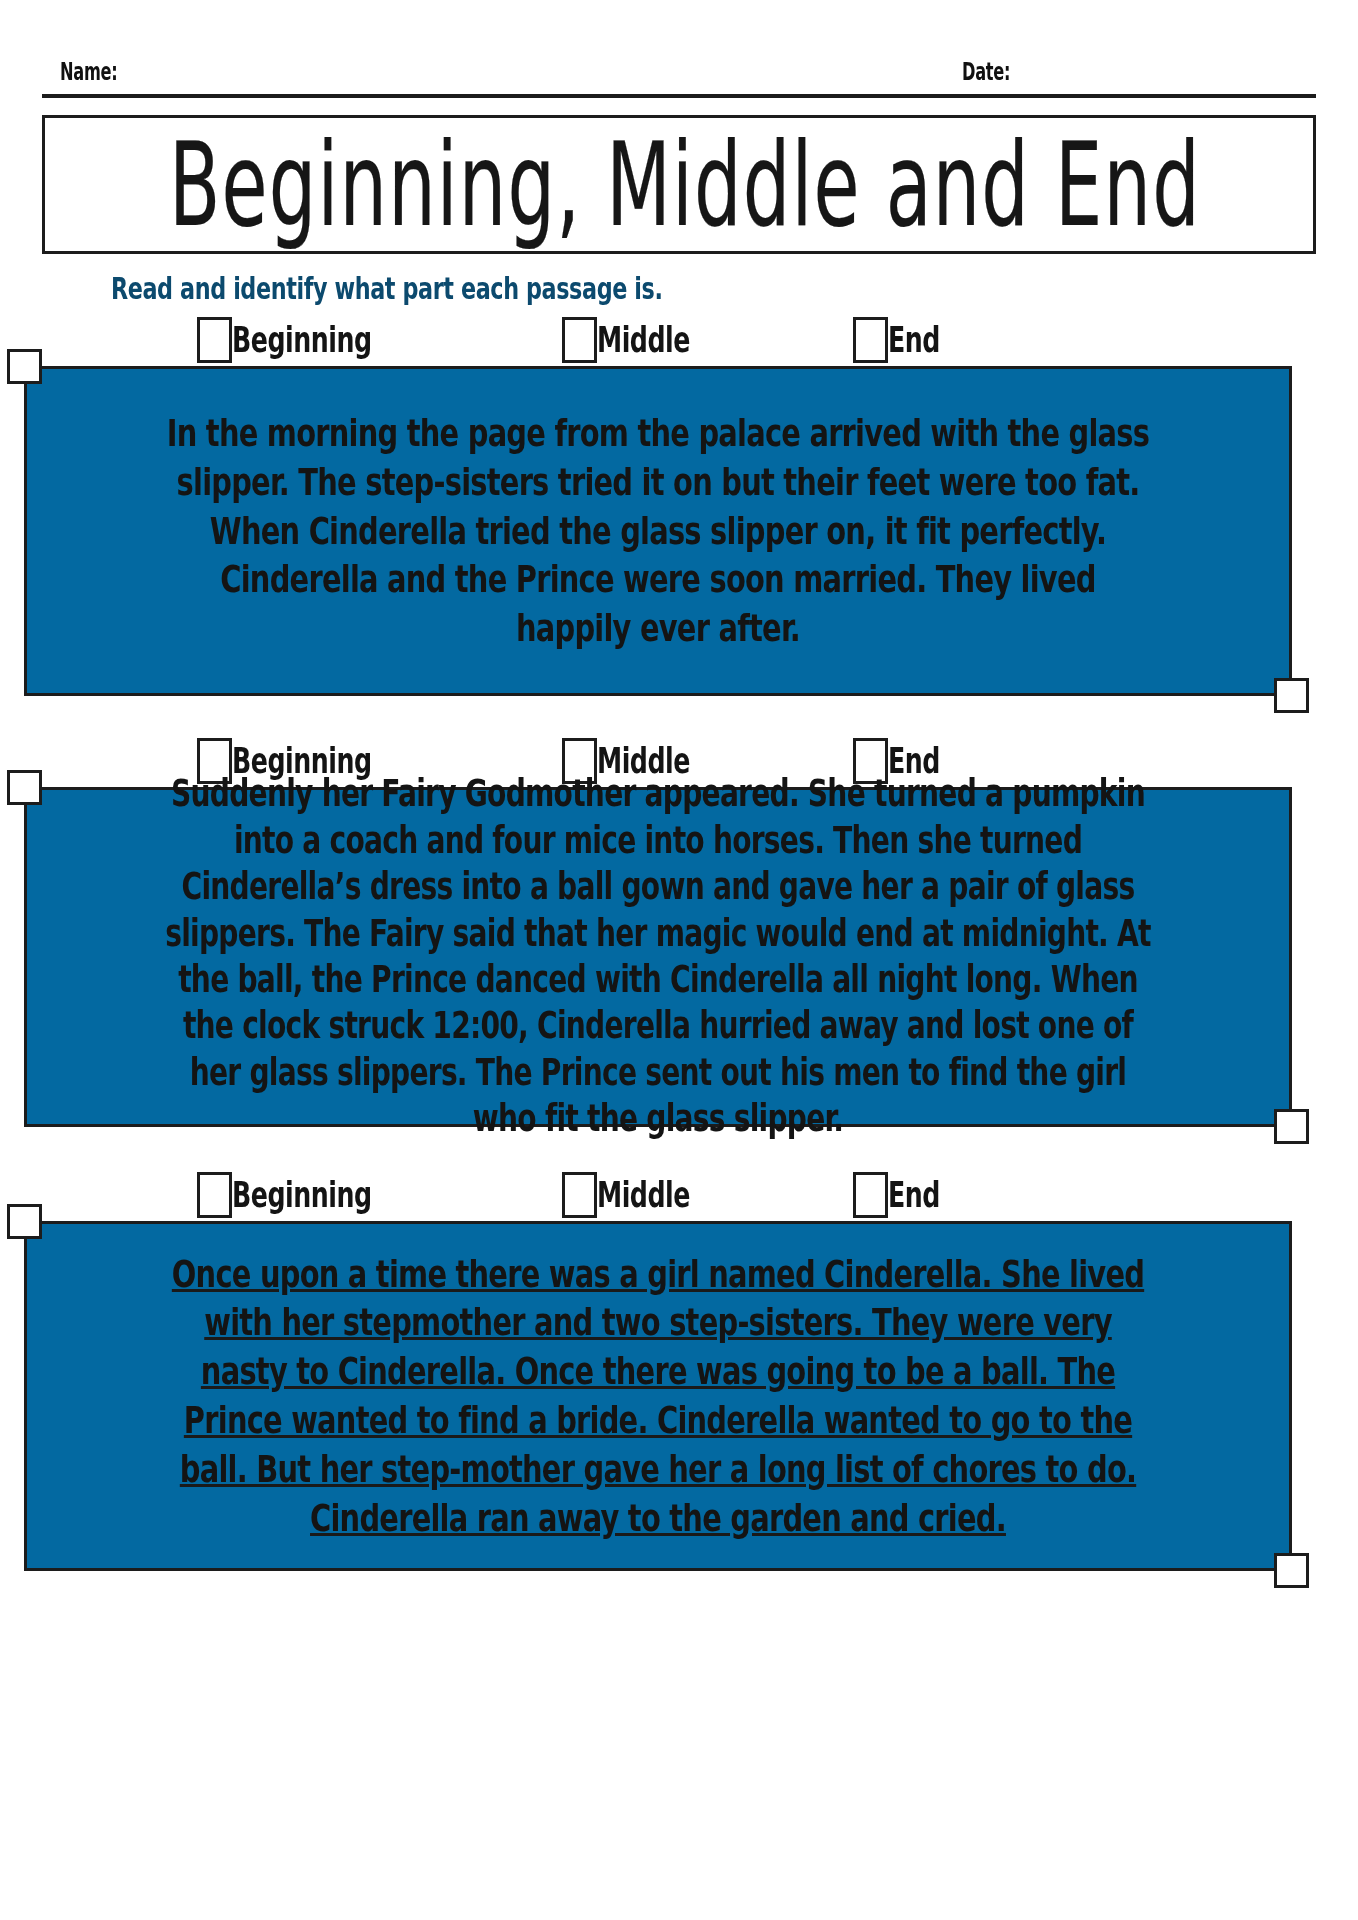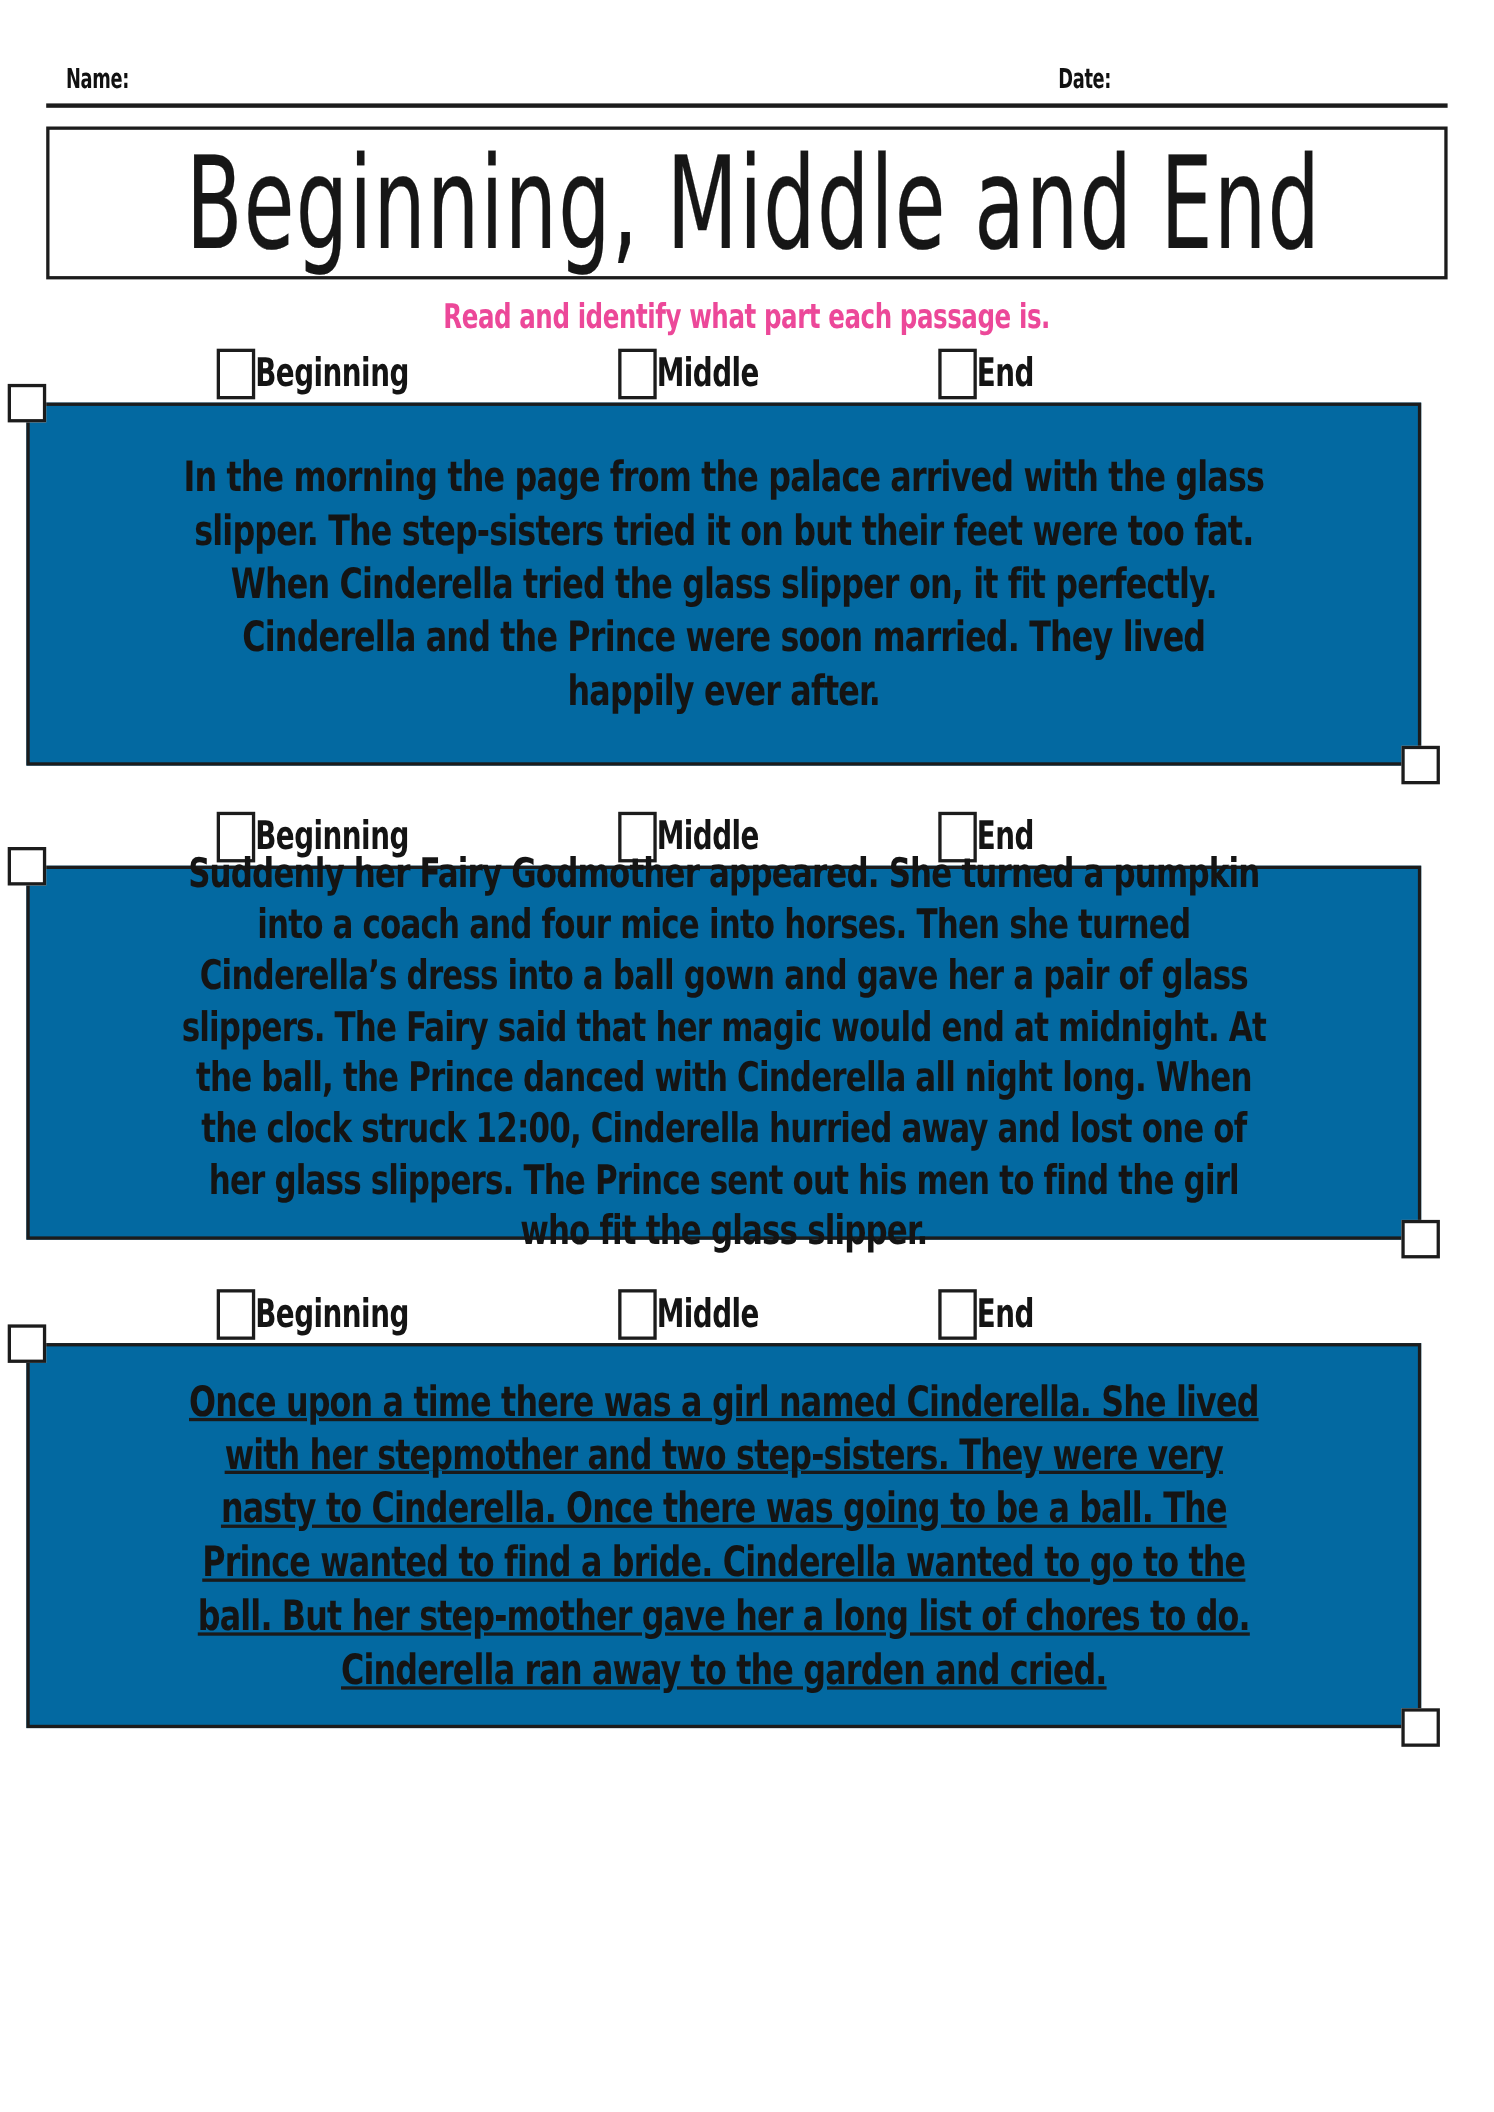--- a/index.html
+++ b/index.html
@@ -72,27 +72,27 @@
     color: #161616;
     line-height: 1;
     white-space: nowrap;
     transform: scaleX(0.80) scaleY(1.12);
     transform-origin: center center;
     -webkit-text-stroke: 0.2px #161616;
   }
 
   
   .subtitle {
-    text-align: center;
+    text-align: left;
     margin-top: 16px;
     font-family: "DejaVu Sans Condensed", "Liberation Sans Narrow", "Liberation Sans", sans-serif;
     font-size: 31px;
     font-weight: 600;
     letter-spacing: -0.5px;
-    color: #ec4899;
+    color: #0c4a6e;
   }
   .subtitle span {
     display: inline-block;
     transform: scaleX(0.80);
     transform-origin: center;
   }
 
   
   .section {
     position: relative;

